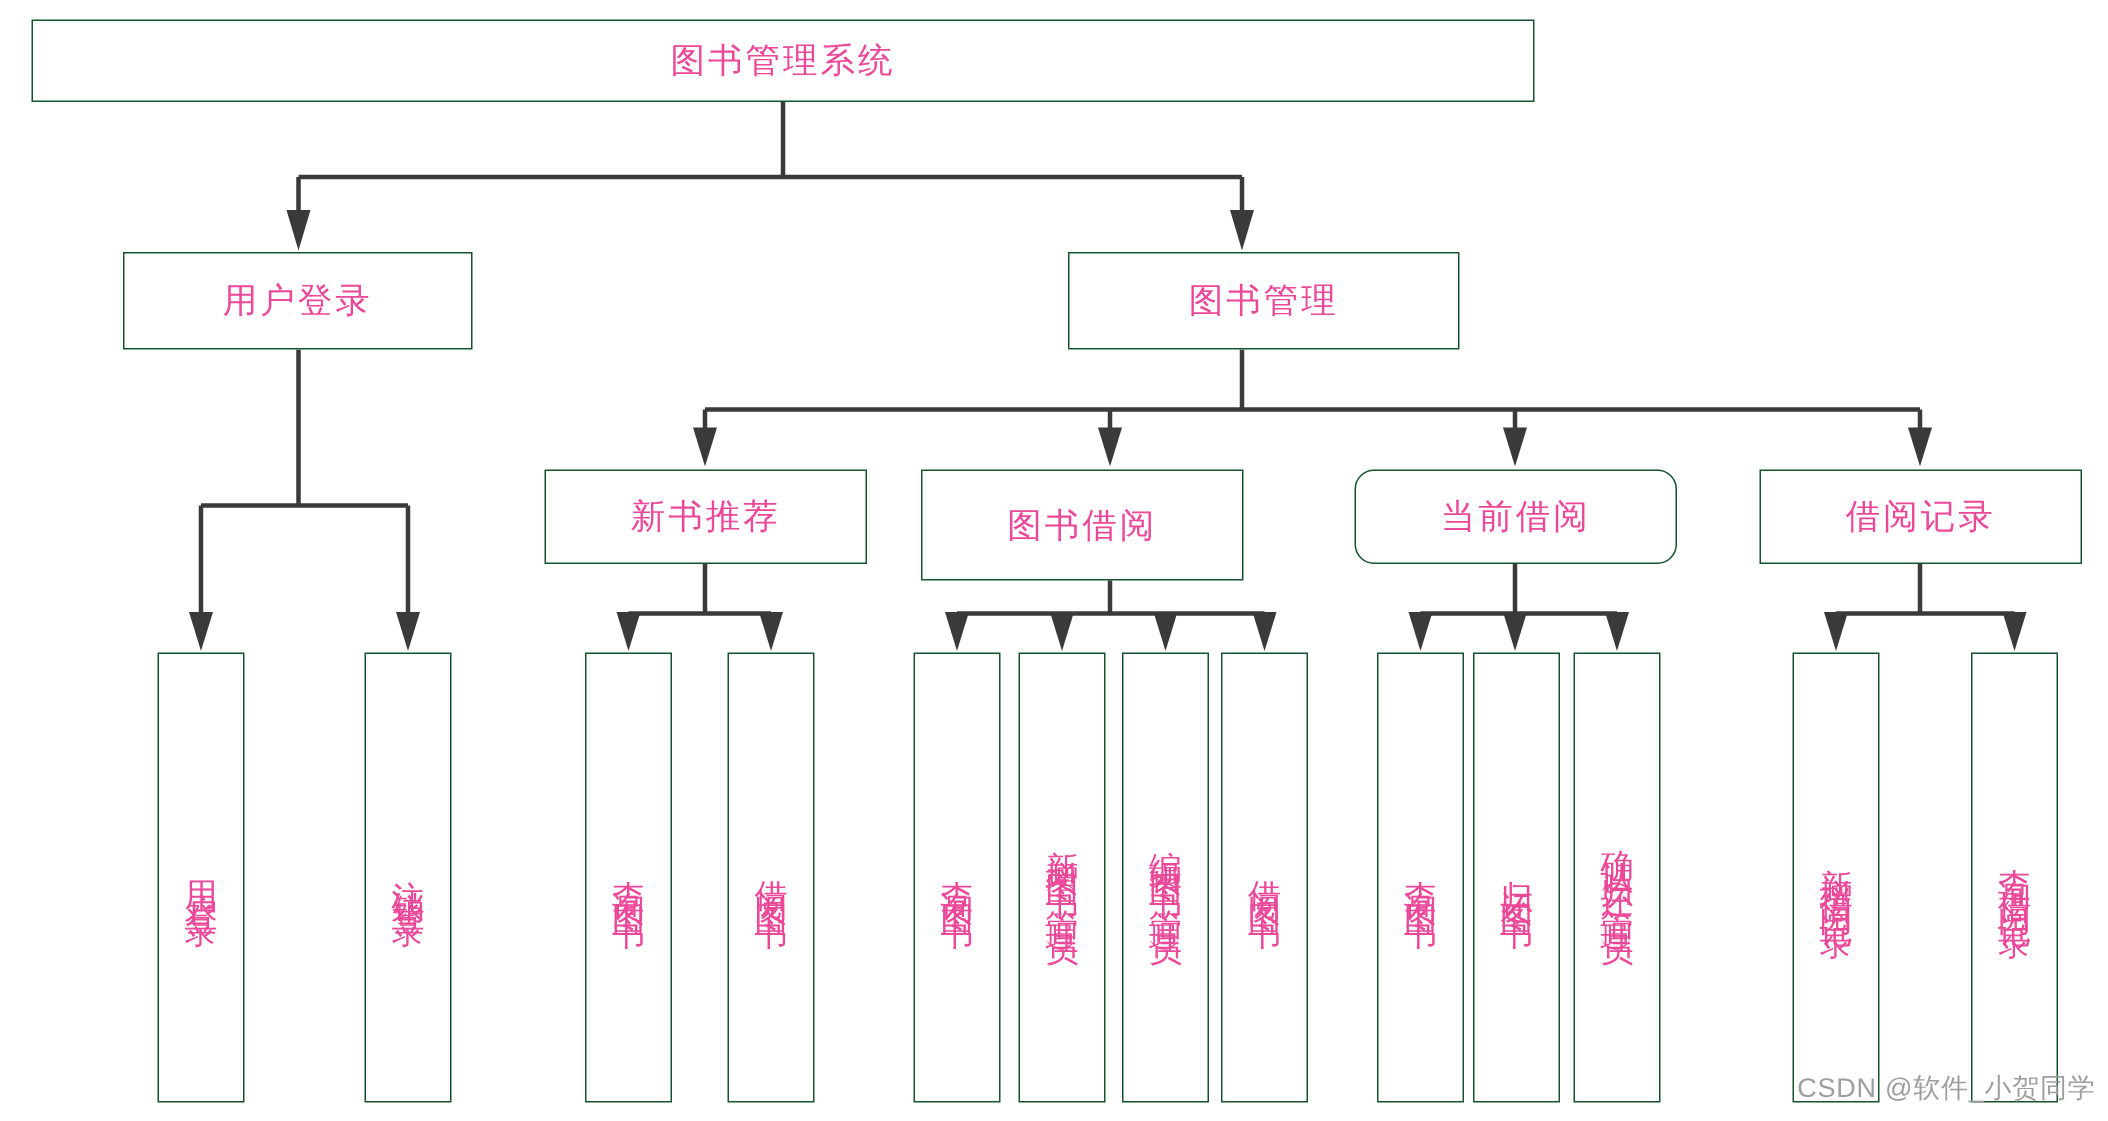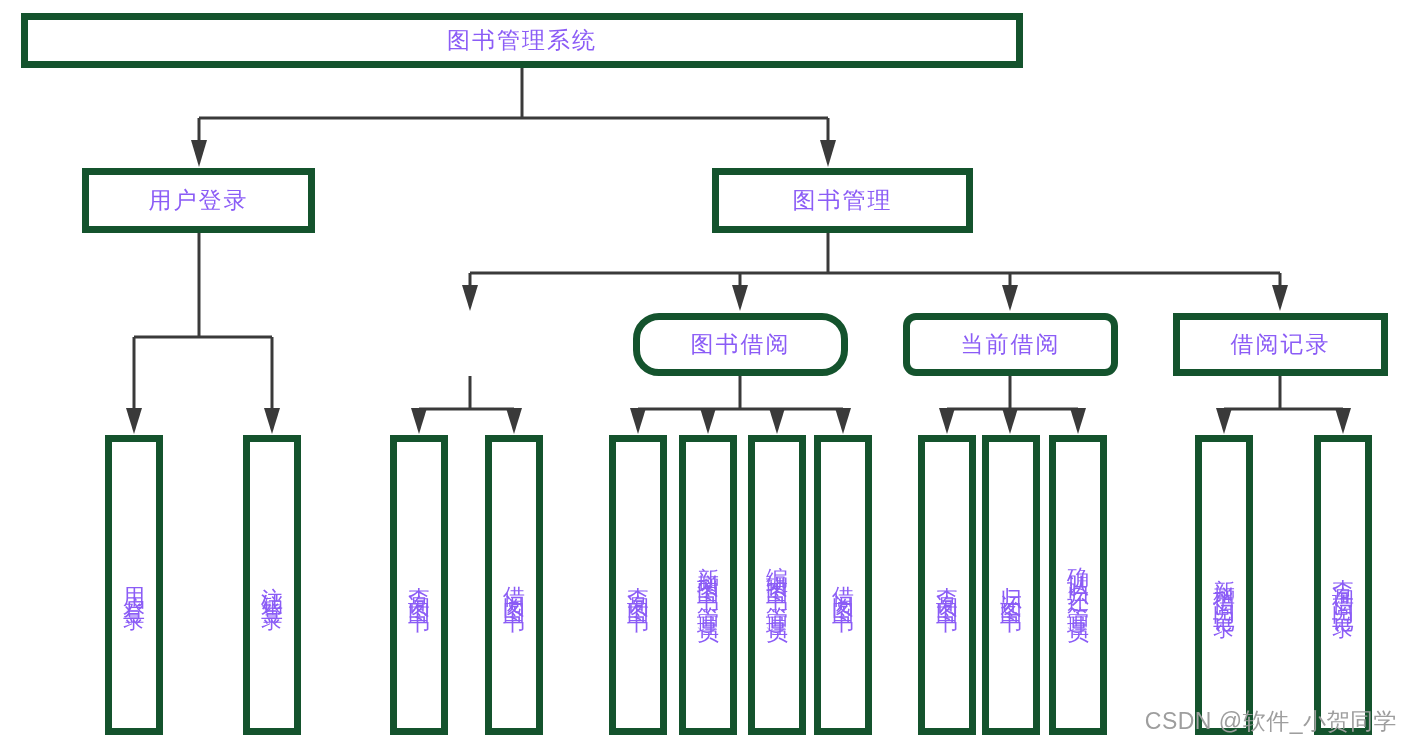--- a/index.html
+++ b/index.html
@@ -13,45 +13,45 @@
   }
   .connectors {
     position: absolute;
     left: 0; top: 0;
     z-index: 1;
   }
   .node {
     position: absolute;
     box-sizing: border-box;
     background: #ffffff;
-    border: 7px solid #14532d;
+    border: 1px solid #14532d;
     display: flex;
     align-items: center;
     justify-content: center;
-    color: #8b5cf6;
+    color: #ec4899;
     z-index: 2;
     text-align: center;
   }
   .node.h {
     font-size: 23px;
     letter-spacing: 2px;
     white-space: nowrap;
   }
   .node.leaf {
     writing-mode: vertical-rl;
     text-orientation: mixed;
     font-size: 22px;
     letter-spacing: 8px;
     line-height: 1;
   }
   .watermark {
     position: absolute;
     right: 8px;
     bottom: 10px;
-    font-size: 23px;
+    font-size: 18px;
     color: #9e9e9e;
     letter-spacing: 0.5px;
     z-index: 10;
     white-space: nowrap;
   }
 </style>
 </head>
 <body>
 
 <div class="canvas">
@@ -123,21 +123,22 @@
       <polygon points="1216,408 1232,408 1224,434"></polygon>
       <polygon points="1335,408 1351,408 1343,434"></polygon>
     </g>
   </svg>
 
   <div class="node h" style="left:21px; top:13px; width:1002px; height:55px;">图书管理系统</div>
 
   <div class="node h" style="left:82px; top:168px; width:233px; height:65px;">用户登录</div>
   <div class="node h" style="left:712px; top:168px; width:261px; height:65px;">图书管理</div>
 
-  <div class="node h" style="left:633px; top:313px; width:215px; height:63px;border-radius:26px;">图书借阅</div>
+  <div class="node h" style="left:363px; top:313px; width:215px; height:63px;">新书推荐</div>
+  <div class="node h" style="left:614px; top:313px; width:215px; height:74px;">图书借阅</div>
   <div class="node h" style="left:903px; top:313px; width:215px; height:63px;border-radius:13px;">当前借阅</div>
   <div class="node h" style="left:1173px; top:313px; width:215px; height:63px;">借阅记录</div>
 
   <div class="node leaf" style="left:105px; top:435px; width:58px; height:300px;">用户登录</div>
   <div class="node leaf" style="left:243px; top:435px; width:58px; height:300px;">注销登录</div>
 
   <div class="node leaf" style="left:390px; top:435px; width:58px; height:300px;">查询图书</div>
   <div class="node leaf" style="left:485px; top:435px; width:58px; height:300px;">借阅图书</div>
 
   <div class="node leaf" style="left:609px; top:435px; width:58px; height:300px;">查询图书</div>

